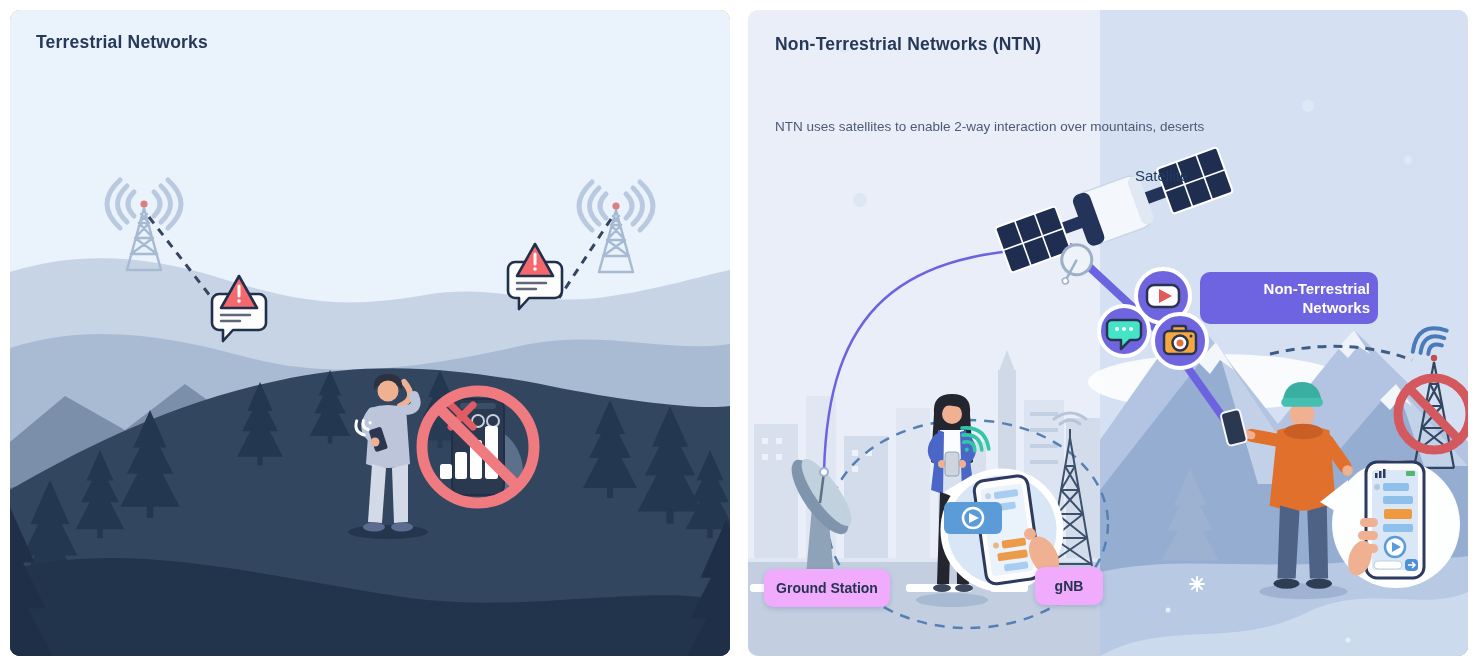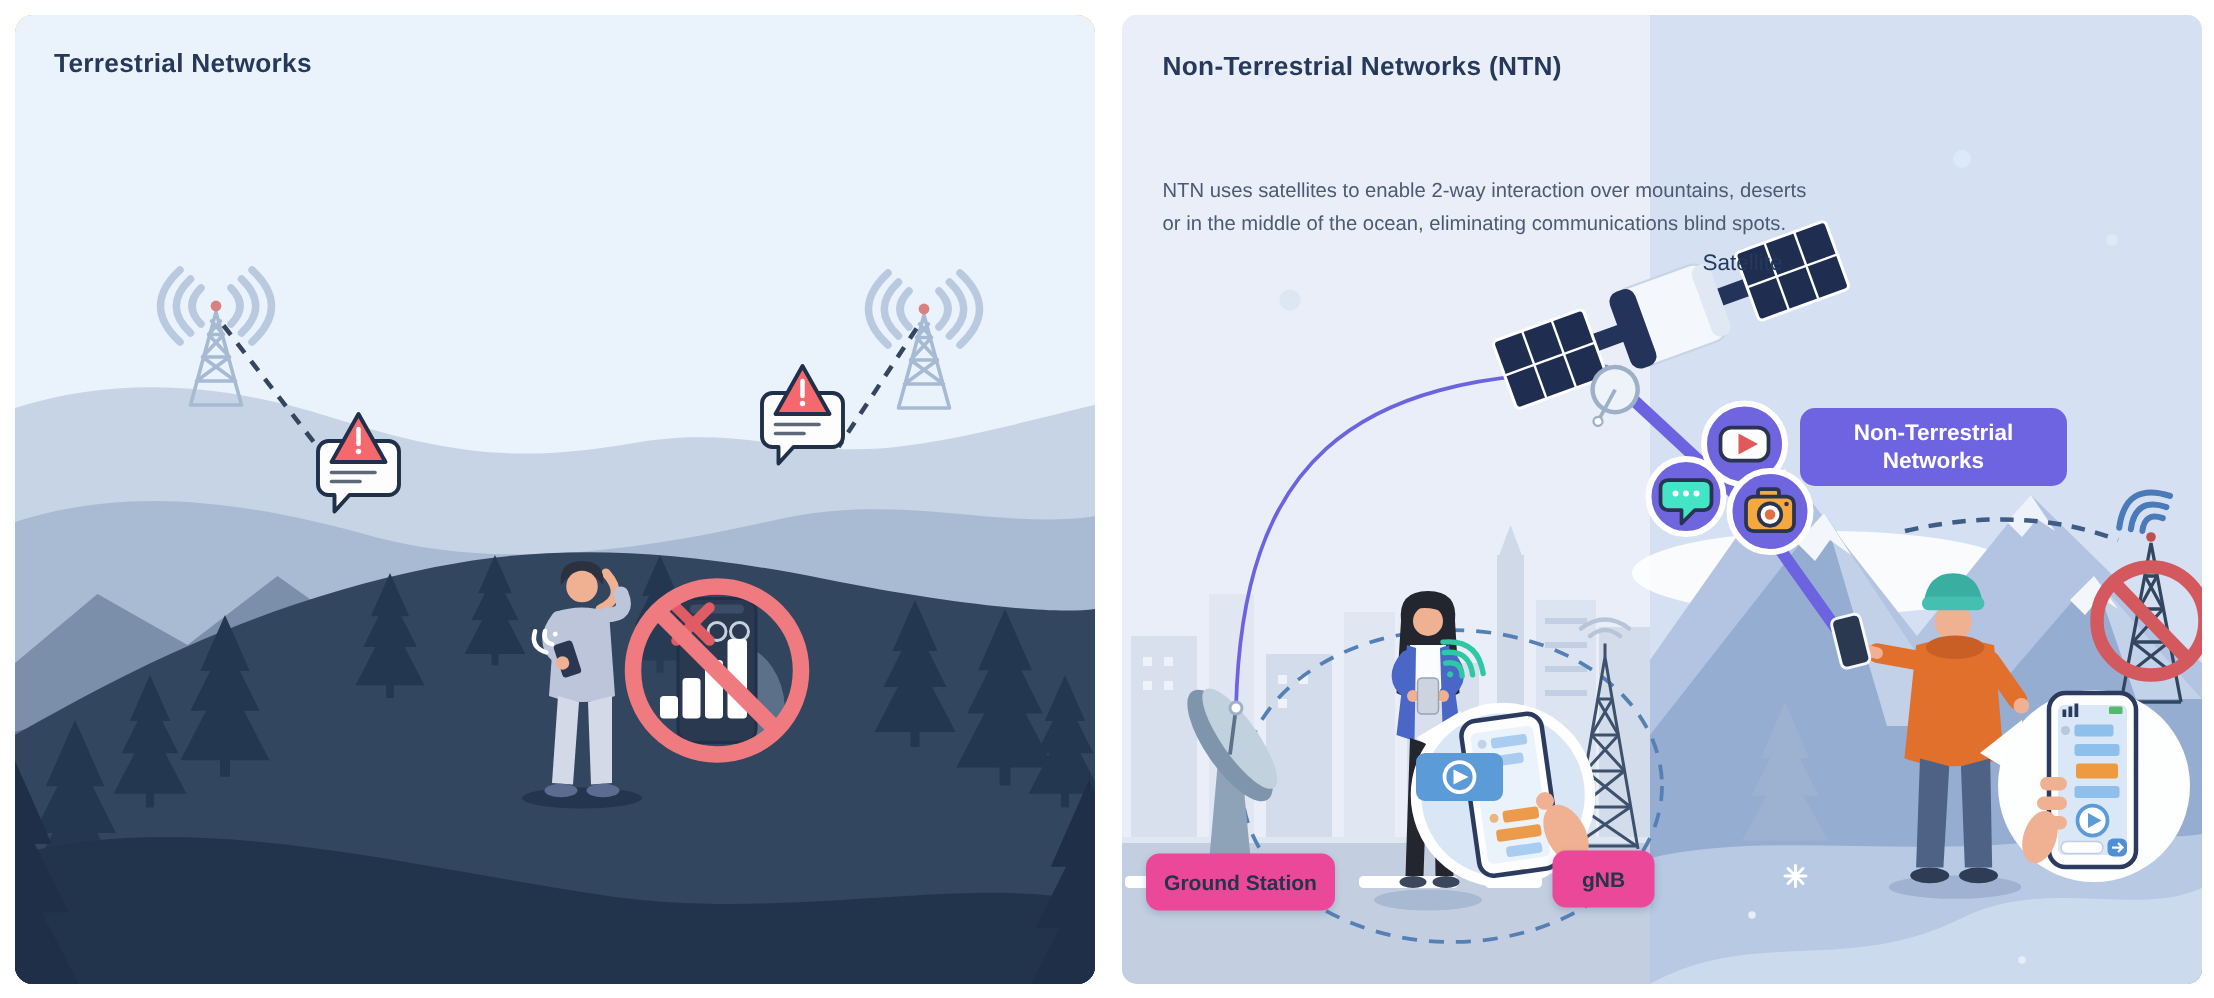--- a/index.html
+++ b/index.html
@@ -1,33 +1,33 @@
 <!DOCTYPE html>
 <html><head>
 <meta charset="utf-8">
 <style>
   html,body{margin:0;padding:0;}
   body{width:1476px;height:665px;background:#ffffff;position:relative;overflow:hidden;
        font-family:"Liberation Sans",sans-serif;}
   .panel{position:absolute;top:10px;width:720px;height:646px;border-radius:10px;overflow:hidden;}
-  #left-panel{left:10px;background:#eab308;border-radius:12px;}
+  #left-panel{left:10px;background:#eab308;}
   #right-panel{left:748px;background:#e9eef8;}
   .panel svg{position:absolute;left:0;top:0;}
   .panel-title{position:absolute;font-weight:bold;font-size:17.5px;color:#26395a;letter-spacing:.2px;z-index:5;}
   #left-panel .panel-title{left:26px;top:22px;}
   #right-panel .panel-title{left:27px;top:24px;}
   .subtitle{position:absolute;left:27px;top:58px;font-size:13.5px;line-height:22px;color:#4d5a74;z-index:5;margin-top:48px;}
   #satellite-label{position:absolute;left:387px;top:157px;font-size:15px;font-weight:normal;color:#223a5e;z-index:5;}
-  .pill{position:absolute;background:#ec4899;border-radius:9px;display:flex;align-items:center;justify-content:center;
+  .pill{position:absolute;background:#f0abfc;border-radius:9px;display:flex;align-items:center;justify-content:center;
         font-weight:bold;font-size:14px;color:#25344e;box-shadow:0 2px 5px rgba(70,90,130,.25);z-index:6;}
   #ground-station-pill{left:16px;top:559px;width:126px;height:38px;}
   #gnb-pill{left:287px;top:557px;width:68px;height:38px;}
   #ntn-badge{position:absolute;left:452px;top:262px;width:178px;height:52px;background:#6e63e0;border-radius:10px;
              color:#fff;font-weight:bold;font-size:15px;line-height:19px;display:flex;align-items:center;
-             justify-content:center;text-align:center;padding:0 20px;box-sizing:border-box;z-index:6;}
+             justify-content:center;text-align:right;padding:0 8px;box-sizing:border-box;z-index:6;}
 </style>
 </head>
 <body>
 
 <section class="panel" id="left-panel">
   <svg width="720" height="646" viewBox="0 0 720 646">
     <defs>
       <g id="fir">
         <polygon points="0,0 15,34 -15,34"></polygon>
           <polygon points="0,16 21,58 -21,58"></polygon>
@@ -406,19 +406,18 @@
       <line x1="-7" y1="0" x2="7" y2="0"></line>
         <line x1="0" y1="-7" x2="0" y2="7"></line>
       <line x1="-5" y1="-5" x2="5" y2="5"></line>
         <line x1="-5" y1="5" x2="5" y2="-5"></line>
     </g>
   </svg>
 
   <div class="panel-title">Non-Terrestrial Networks (NTN)</div>
   <div class="subtitle">
     <div>NTN uses satellites to enable 2-way interaction over mountains, deserts</div>
-    <div>or in the middle of the ocean, eliminating communications blind spots.</div>
   </div>
   <div id="satellite-label">Satellite</div>
   <div id="ntn-badge">Non-Terrestrial Networks</div>
   <div class="pill" id="ground-station-pill">Ground Station</div>
   <div class="pill" id="gnb-pill">gNB</div>
 </section>
 
 </body></html>

